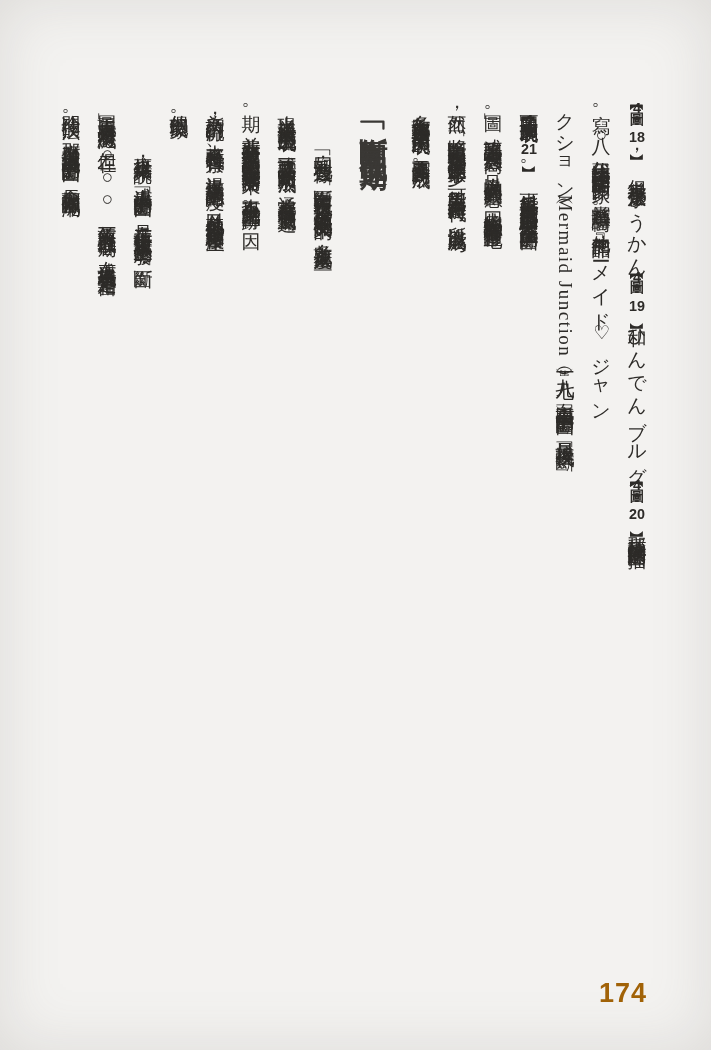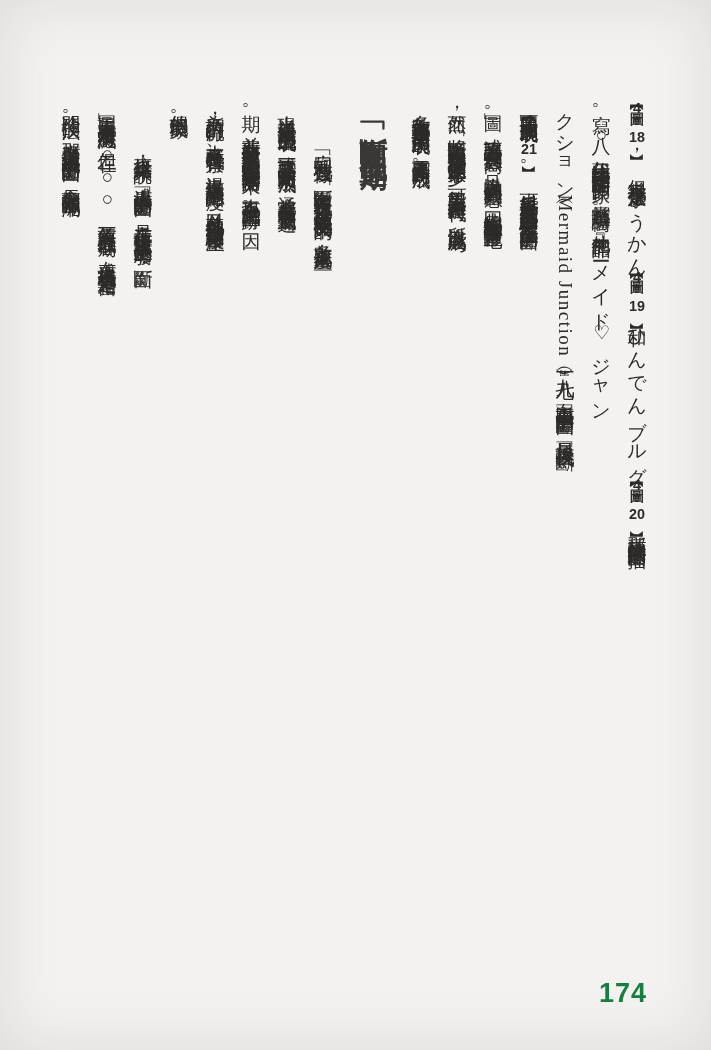--- a/index.html
+++ b/index.html
@@ -61,21 +61,21 @@
   .page-number {
     position: absolute;
     top: 978px;
     left: 586px;
     width: 74px;
     text-align: center;
     font-family: "Liberation Sans", "DejaVu Sans", sans-serif;
     font-weight: bold;
     font-size: 27px;
     letter-spacing: 1px;
-    color: #15803d;
+    color: #a16207;
   }
 </style>
 </head>
 <body>
 
 <div class="scan-vignette"></div>
 
 <div class="page-text">
   <div class="col vtext"><span class="figref">【圖<span class="tcy">4</span><span class="tcy">-</span><span class="tcy">18</span>】</span>，但幾乎都是像水ようかん<span class="figref">【圖<span class="tcy">4</span><span class="tcy">-</span><span class="tcy">19</span>】</span>和ひんでんブルグ<span class="figref">【圖<span class="tcy">4</span><span class="tcy">-</span><span class="tcy">20</span>】</span>那種比較簡素的斷面描</div>
   <div class="col vtext">寫。八○年代比較積極運用「斷面圖」的作家，當屬唯登詩樹。他的作品『マーメイド♡ジャン</div>

